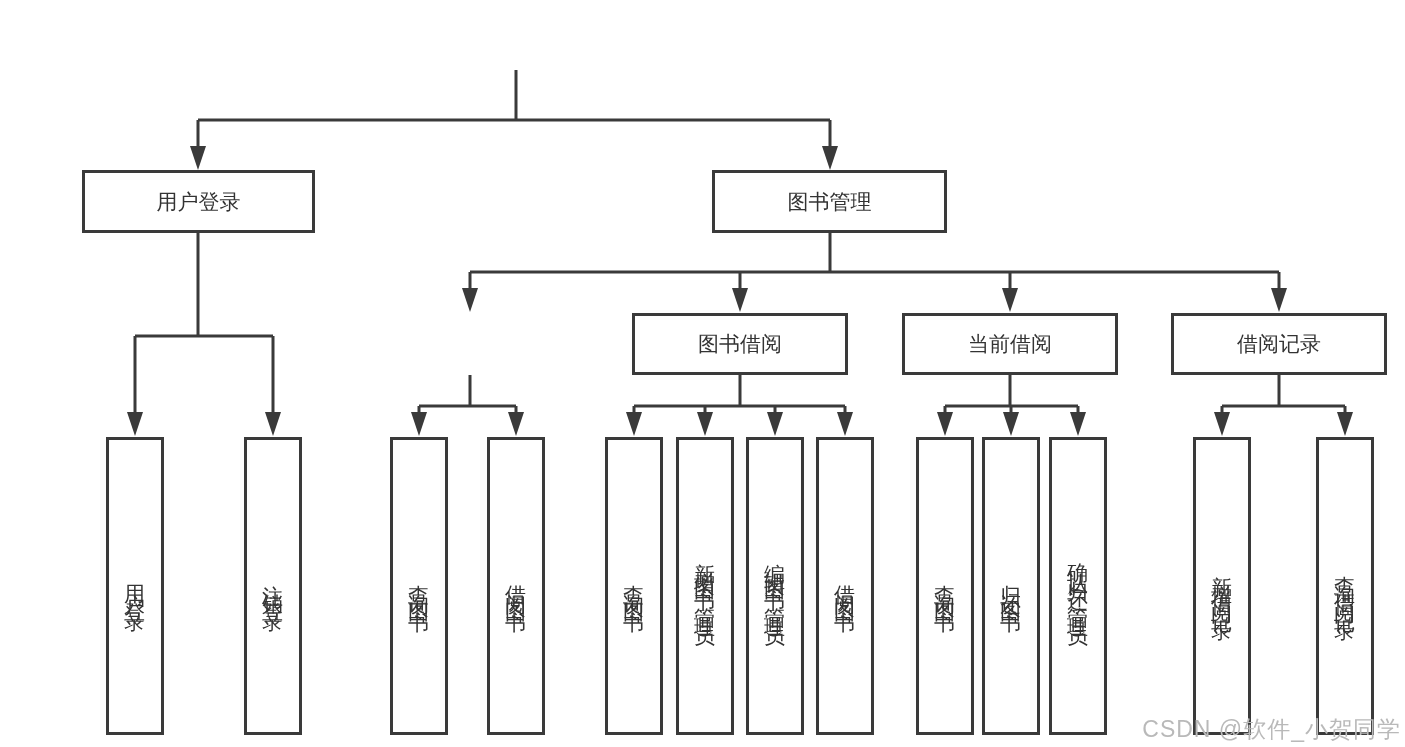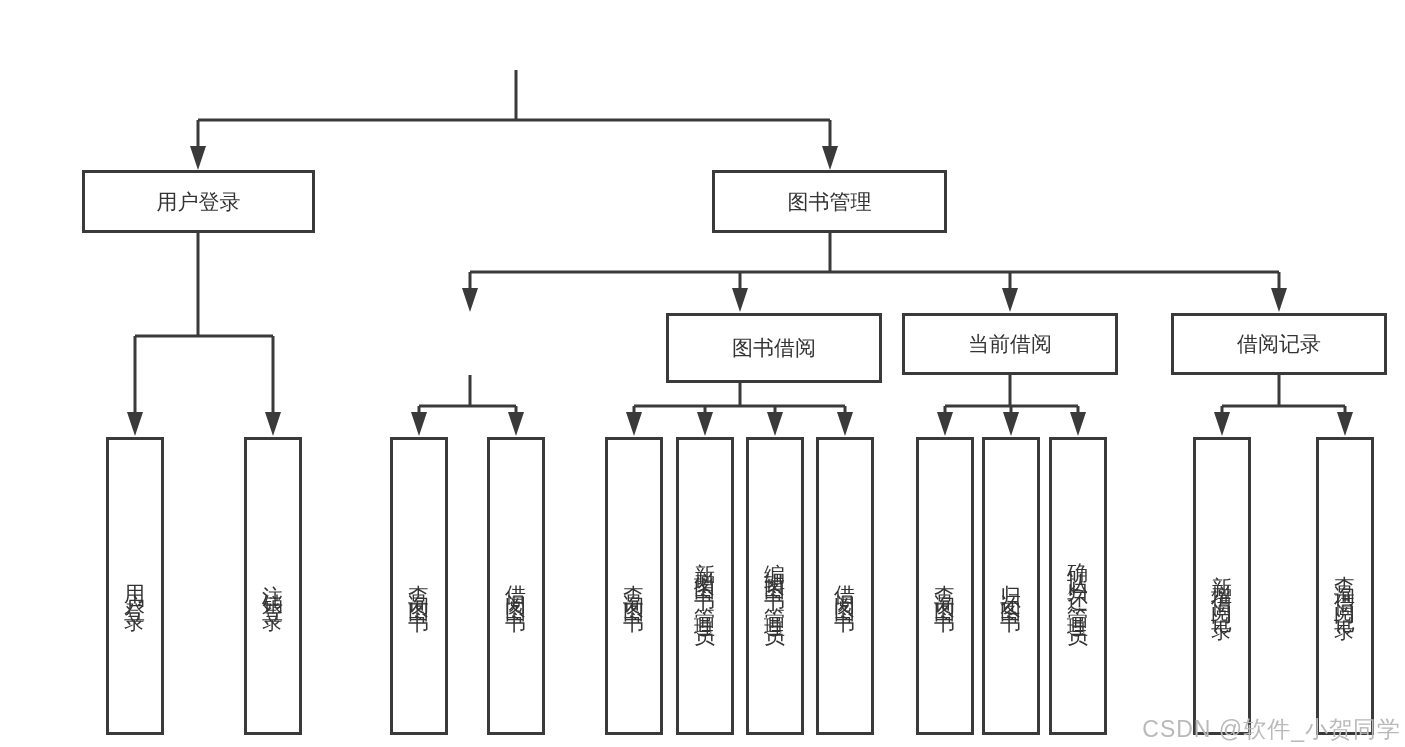--- a/index.html
+++ b/index.html
@@ -81,21 +81,21 @@
   </svg>
 
 
   <div class="node" style="left:82px; top:170px; width:233px; height:63px;">
     <span class="lbl">用户登录</span>
   </div>
   <div class="node" style="left:712px; top:170px; width:235px; height:63px;">
     <span class="lbl">图书管理</span>
   </div>
 
-  <div class="node" style="left:632px; top:313px; width:216px; height:70px;margin-left:34px;">
+  <div class="node" style="left:632px; top:313px; width:216px; height:62px;">
     <span class="lbl">图书借阅</span>
   </div>
   <div class="node" style="left:902px; top:313px; width:216px; height:62px;">
     <span class="lbl">当前借阅</span>
   </div>
   <div class="node" style="left:1171px; top:313px; width:216px; height:62px;">
     <span class="lbl">借阅记录</span>
   </div>
 
   <div class="node leaf" style="left:106px; top:437px; width:58px; height:298px;">

